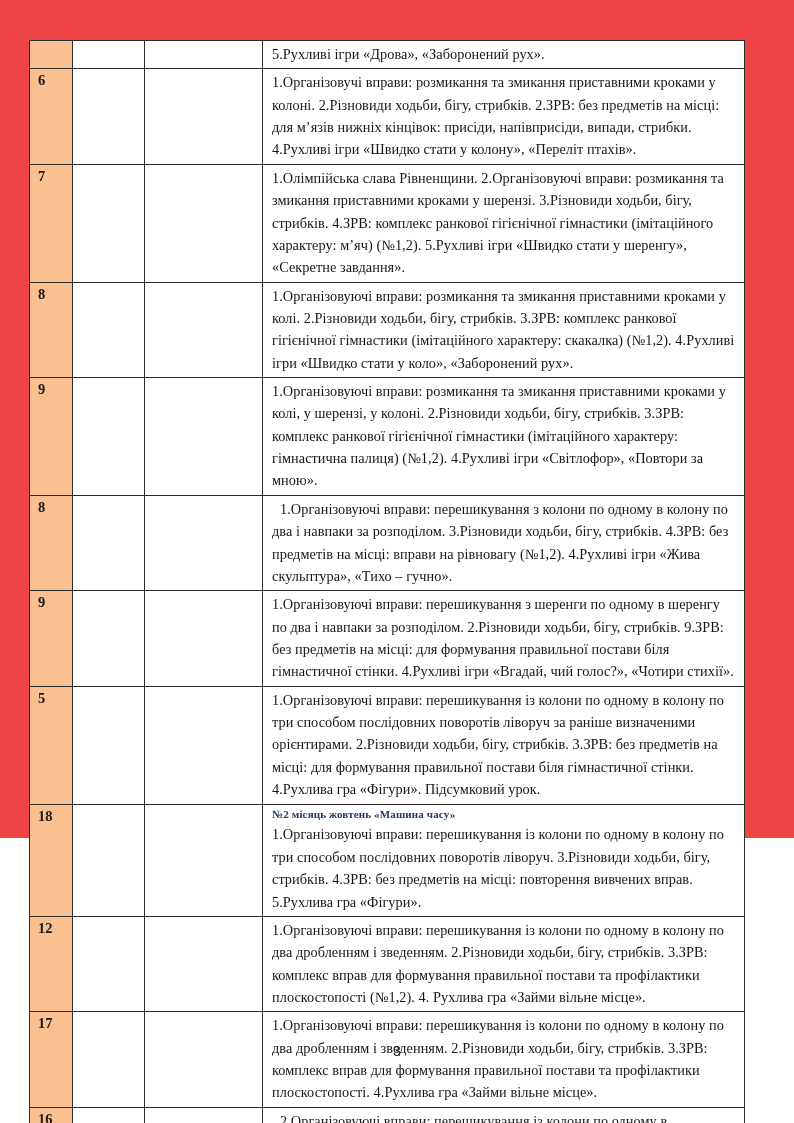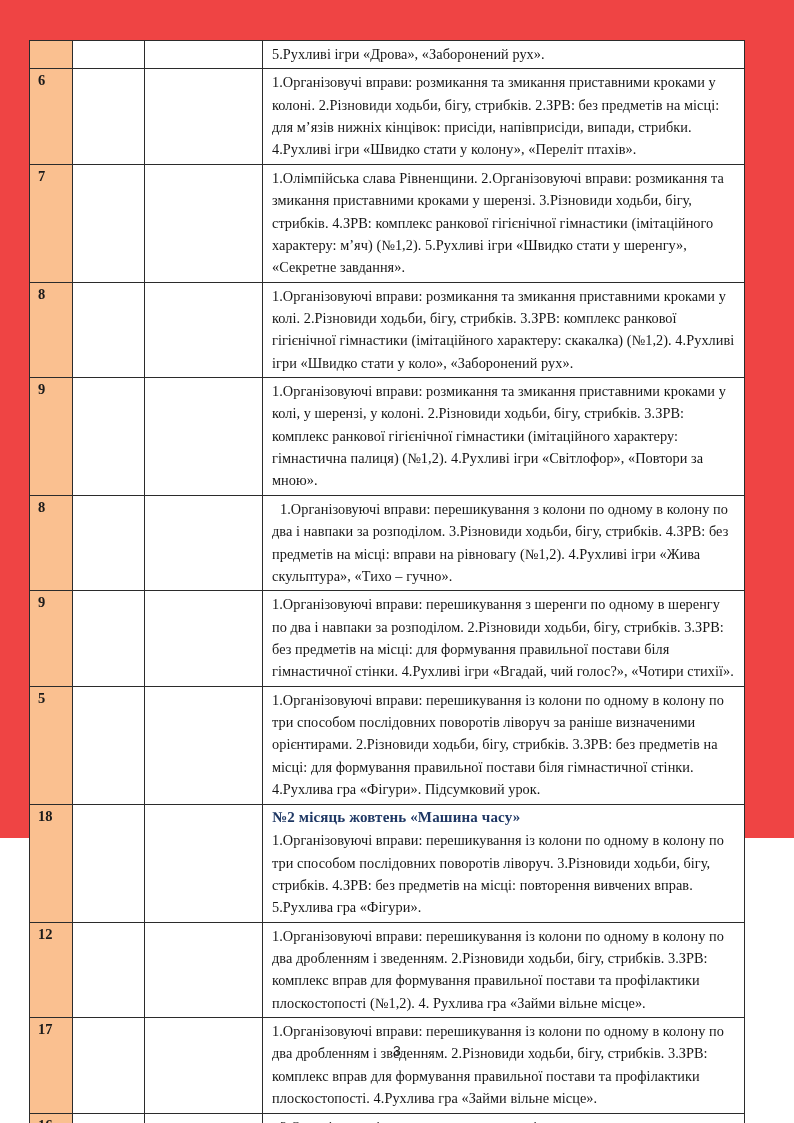--- a/index.html
+++ b/index.html
@@ -64,21 +64,21 @@
     color: #161616;
     letter-spacing: 0.05px;
   }
   .main-cell p {
     margin: 0;
   }
   .section-heading {
     display: block;
     font-weight: bold;
     color: #1f3864;
-    font-size: 15px;
+    font-size: 11px;
     line-height: 1.45;
     margin: 0 0 1px 0;
     letter-spacing: 0.15px;
   }
   .indent-first {
     text-indent: 8px;
   }
   .page-number {
     position: absolute;
     left: 0;
@@ -156,21 +156,21 @@
         <td class="main-cell">
           <p class="indent-first">1.Організовуючі вправи: перешикування з колони по одному в колону по два і навпаки за розподілом. 3.Різновиди ходьби, бігу, стрибків. 4.ЗРВ: без предметів на місці: вправи на рівновагу (№1,2). 4.Рухливі ігри «Жива скульптура», «Тихо – гучно».</p>
         </td>
       </tr>
 
       <tr>
         <td class="num-cell">9</td>
         <td class="blank-cell"></td>
         <td class="blank-cell"></td>
         <td class="main-cell">
-          <p>1.Організовуючі вправи: перешикування з шеренги по одному в шеренгу по два і навпаки за розподілом. 2.Різновиди ходьби, бігу, стрибків. 3.ЗРВ: без предметів на місці: для формування правильної постави біля гімнастичної стінки. 4.Рухливі ігри «Вгадай, чий голос?», «Чотири стихії».</p>
+          <p>1.Організовуючі вправи: перешикування з шеренги по одному в шеренгу по два і навпаки за розподілом. 2.Різновиди ходьби, бігу, стрибків. 9.ЗРВ: без предметів на місці: для формування правильної постави біля гімнастичної стінки. 4.Рухливі ігри «Вгадай, чий голос?», «Чотири стихії».</p>
         </td>
       </tr>
 
       <tr>
         <td class="num-cell">5</td>
         <td class="blank-cell"></td>
         <td class="blank-cell"></td>
         <td class="main-cell">
           <p>1.Організовуючі вправи: перешикування із колони по одному в колону по три способом послідовних поворотів ліворуч за раніше визначеними орієнтирами. 2.Різновиди ходьби, бігу, стрибків. 3.ЗРВ: без предметів на місці: для формування правильної постави біля гімнастичної стінки. 4.Рухлива гра «Фігури». Підсумковий урок.</p>
         </td>

